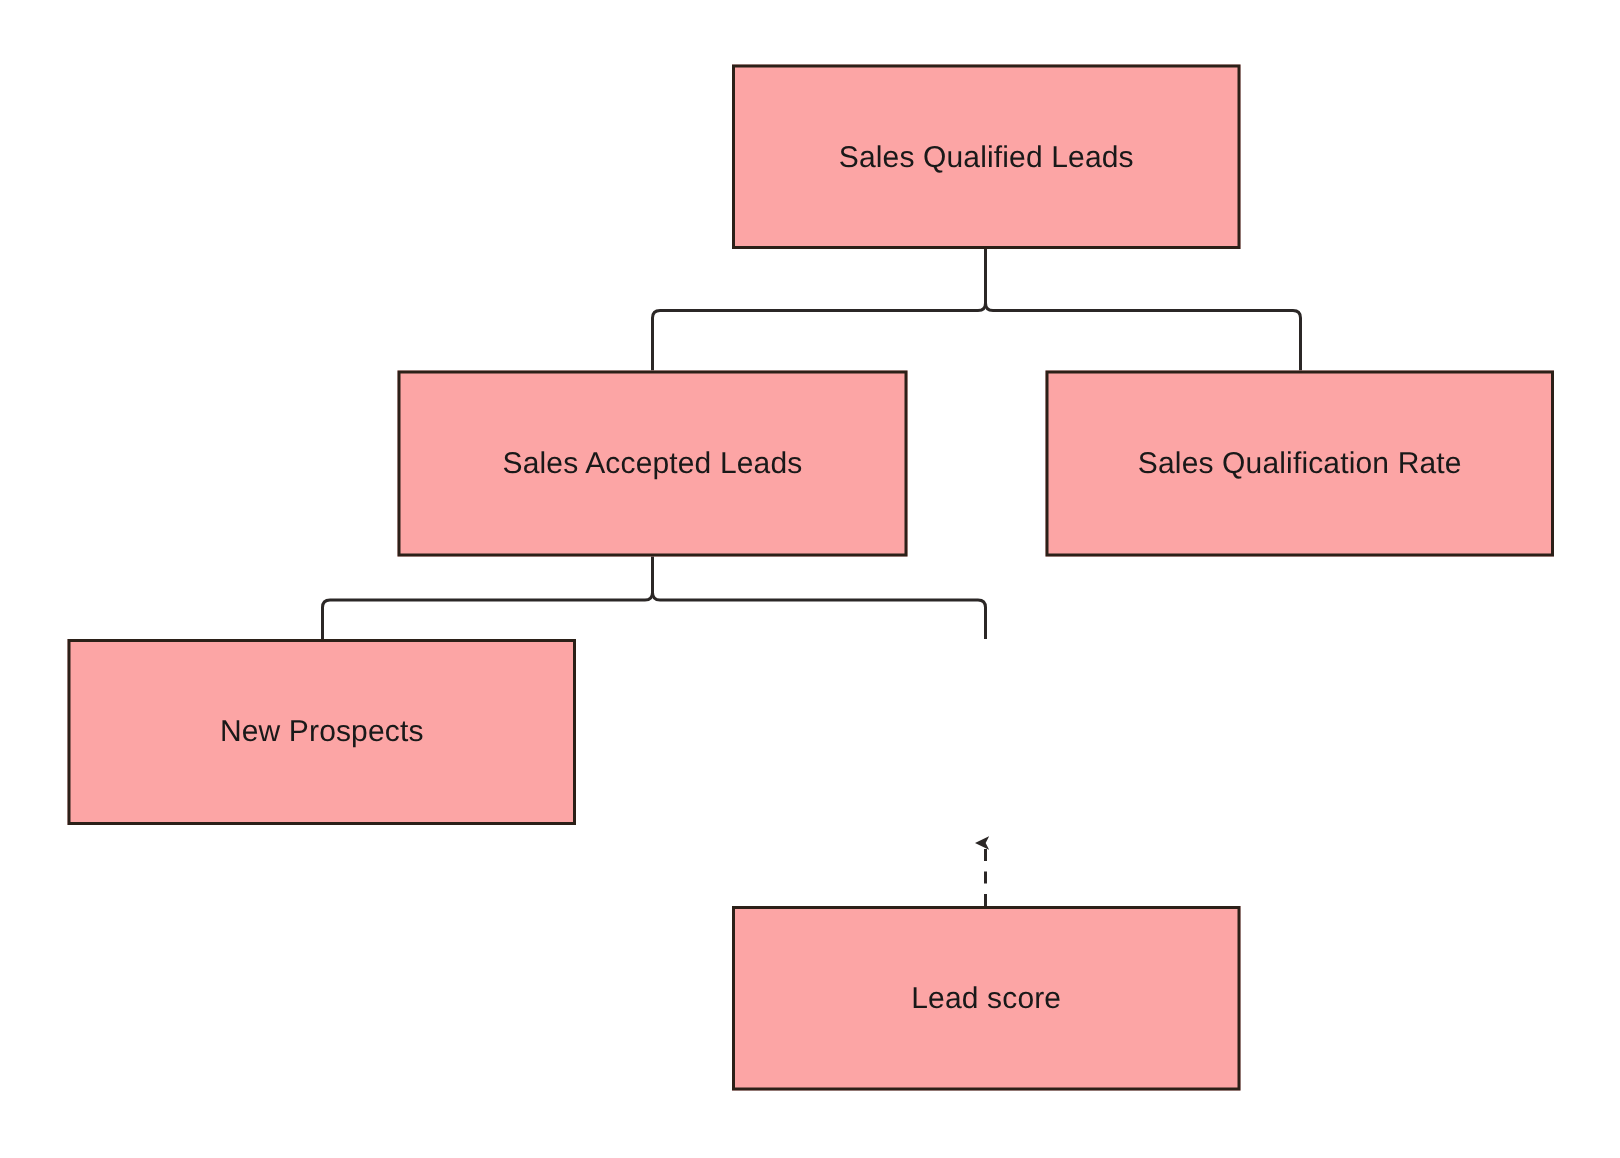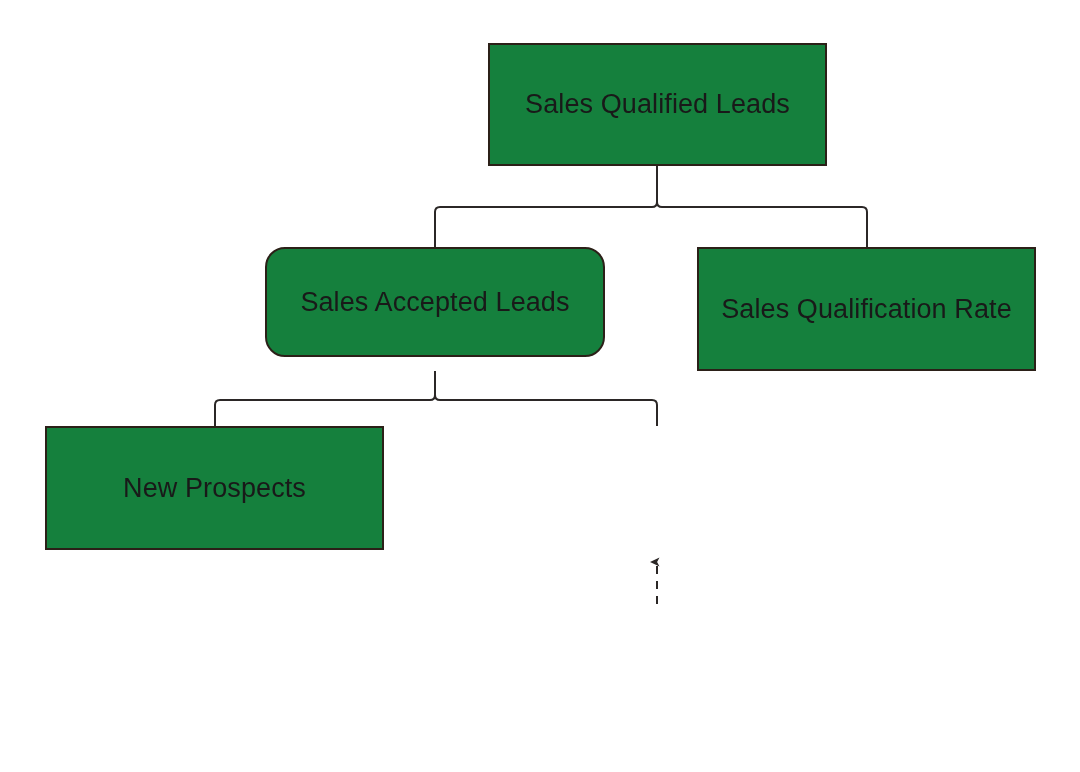--- a/index.html
+++ b/index.html
@@ -22,28 +22,28 @@
     position: absolute;
     left: 0;
     top: 0;
     width: 1080px;
     height: 772px;
     pointer-events: none;
   }
   .node {
     position: absolute;
     box-sizing: border-box;
-    background: #15803d;
+    background: #fca5a5;
     border: 2px solid #2b2018;
     display: flex;
     align-items: center;
     justify-content: center;
     text-align: center;
     color: #191919;
-    font-size: 27px;
+    font-size: 20px;
     font-weight: 400;
     letter-spacing: 0.1px;
     line-height: 1.2;
     padding: 0 12px;
   }
   .node-label {
     display: block;
     white-space: nowrap;
   }
 </style>
@@ -77,27 +77,30 @@
              L 652 400 Q 657 400 657 405
              L 657 426" fill="none" stroke="#2b2726" stroke-width="2"></path>
 
     <path d="M 657 604 L 657 562" fill="none" stroke="#2b2726" stroke-width="2" stroke-dasharray="8 7" marker-end="url(#arrow-up)"></path>
   </svg>
 
   <div class="node" style="left:488px; top:43px; width:339px; height:123px;">
     <span class="node-label">Sales Qualified Leads</span>
   </div>
 
-  <div class="node" style="left:265px; top:247px; width:340px; height:110px;border-radius:20px;">
+  <div class="node" style="left:265px; top:247px; width:340px; height:124px;">
     <span class="node-label">Sales Accepted Leads</span>
   </div>
 
   <div class="node" style="left:45px; top:426px; width:339px; height:124px;">
     <span class="node-label">New Prospects</span>
   </div>
 
   <div class="node" style="left:697px; top:247px; width:339px; height:124px;">
     <span class="node-label">Sales Qualification Rate</span>
   </div>
 
 
+  <div class="node" style="left:488px; top:604px; width:339px; height:123px;">
+    <span class="node-label">Lead score</span>
+  </div>
 
 </div>
 
 </body></html>

